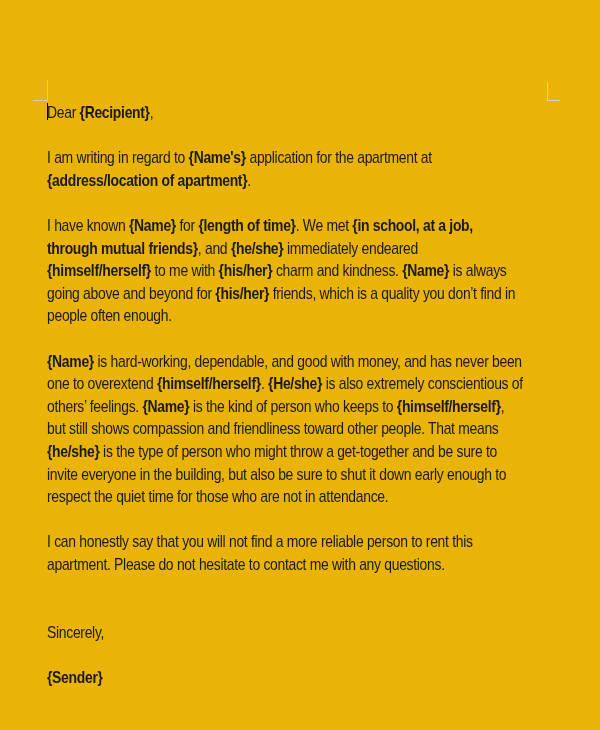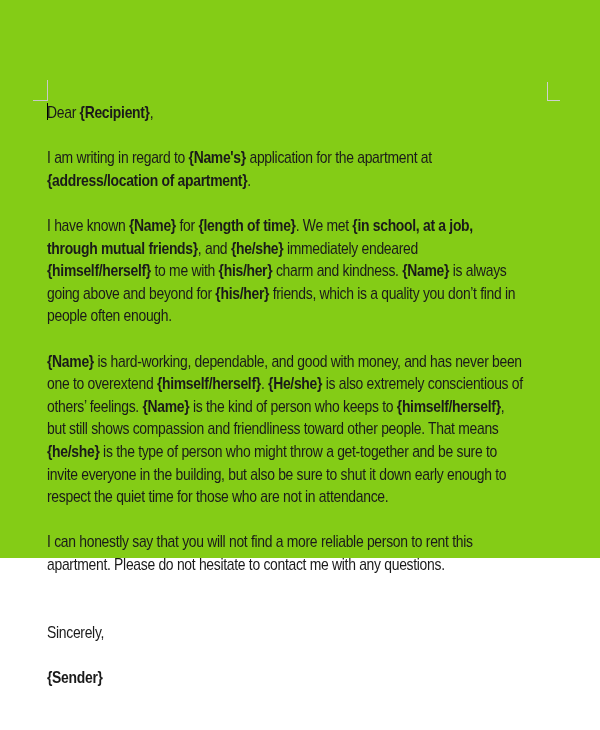--- a/index.html
+++ b/index.html
@@ -1,21 +1,21 @@
 <!DOCTYPE html>
 <html><head>
   <meta charset="utf-8">
   <style>
     html, body { margin: 0; padding: 0; background: #ffffff; }
     body {
       width: 600px; height: 730px; position: relative; overflow: hidden;
       font-family: "Liberation Sans", sans-serif;
       color: #1a1a1a;
     }
-    .page { position: absolute; left: 0; top: 0; width: 600px; height: 558px; background: #84cc16; }
+    .page { position: absolute; left: 0; top: 0; width: 600px; height: 730px; background: #eab308; }
     .corner { position: absolute; }
     .corner-tl-v { left: 47px; top: 80px; width: 1px; height: 21px; background: #c8c8c8; }
     .corner-tl-h { left: 33px; top: 100px; width: 15px; height: 1px; background: #c8c8c8; }
     .corner-tr-v { left: 547px; top: 82px; width: 1px; height: 19px; background: #cfcfcf; }
     .corner-tr-h { left: 547px; top: 100px; width: 13px; height: 1px; background: #cfcfcf; }
     .caret { position: absolute; left: 47px; top: 103px; width: 1px; height: 17px; background: #000; }
     .letter {
       position: absolute; left: 47px; top: 101px; width: 520px;
       font-size: 16.2px; line-height: 22.6px;
       letter-spacing: -0.35px;

